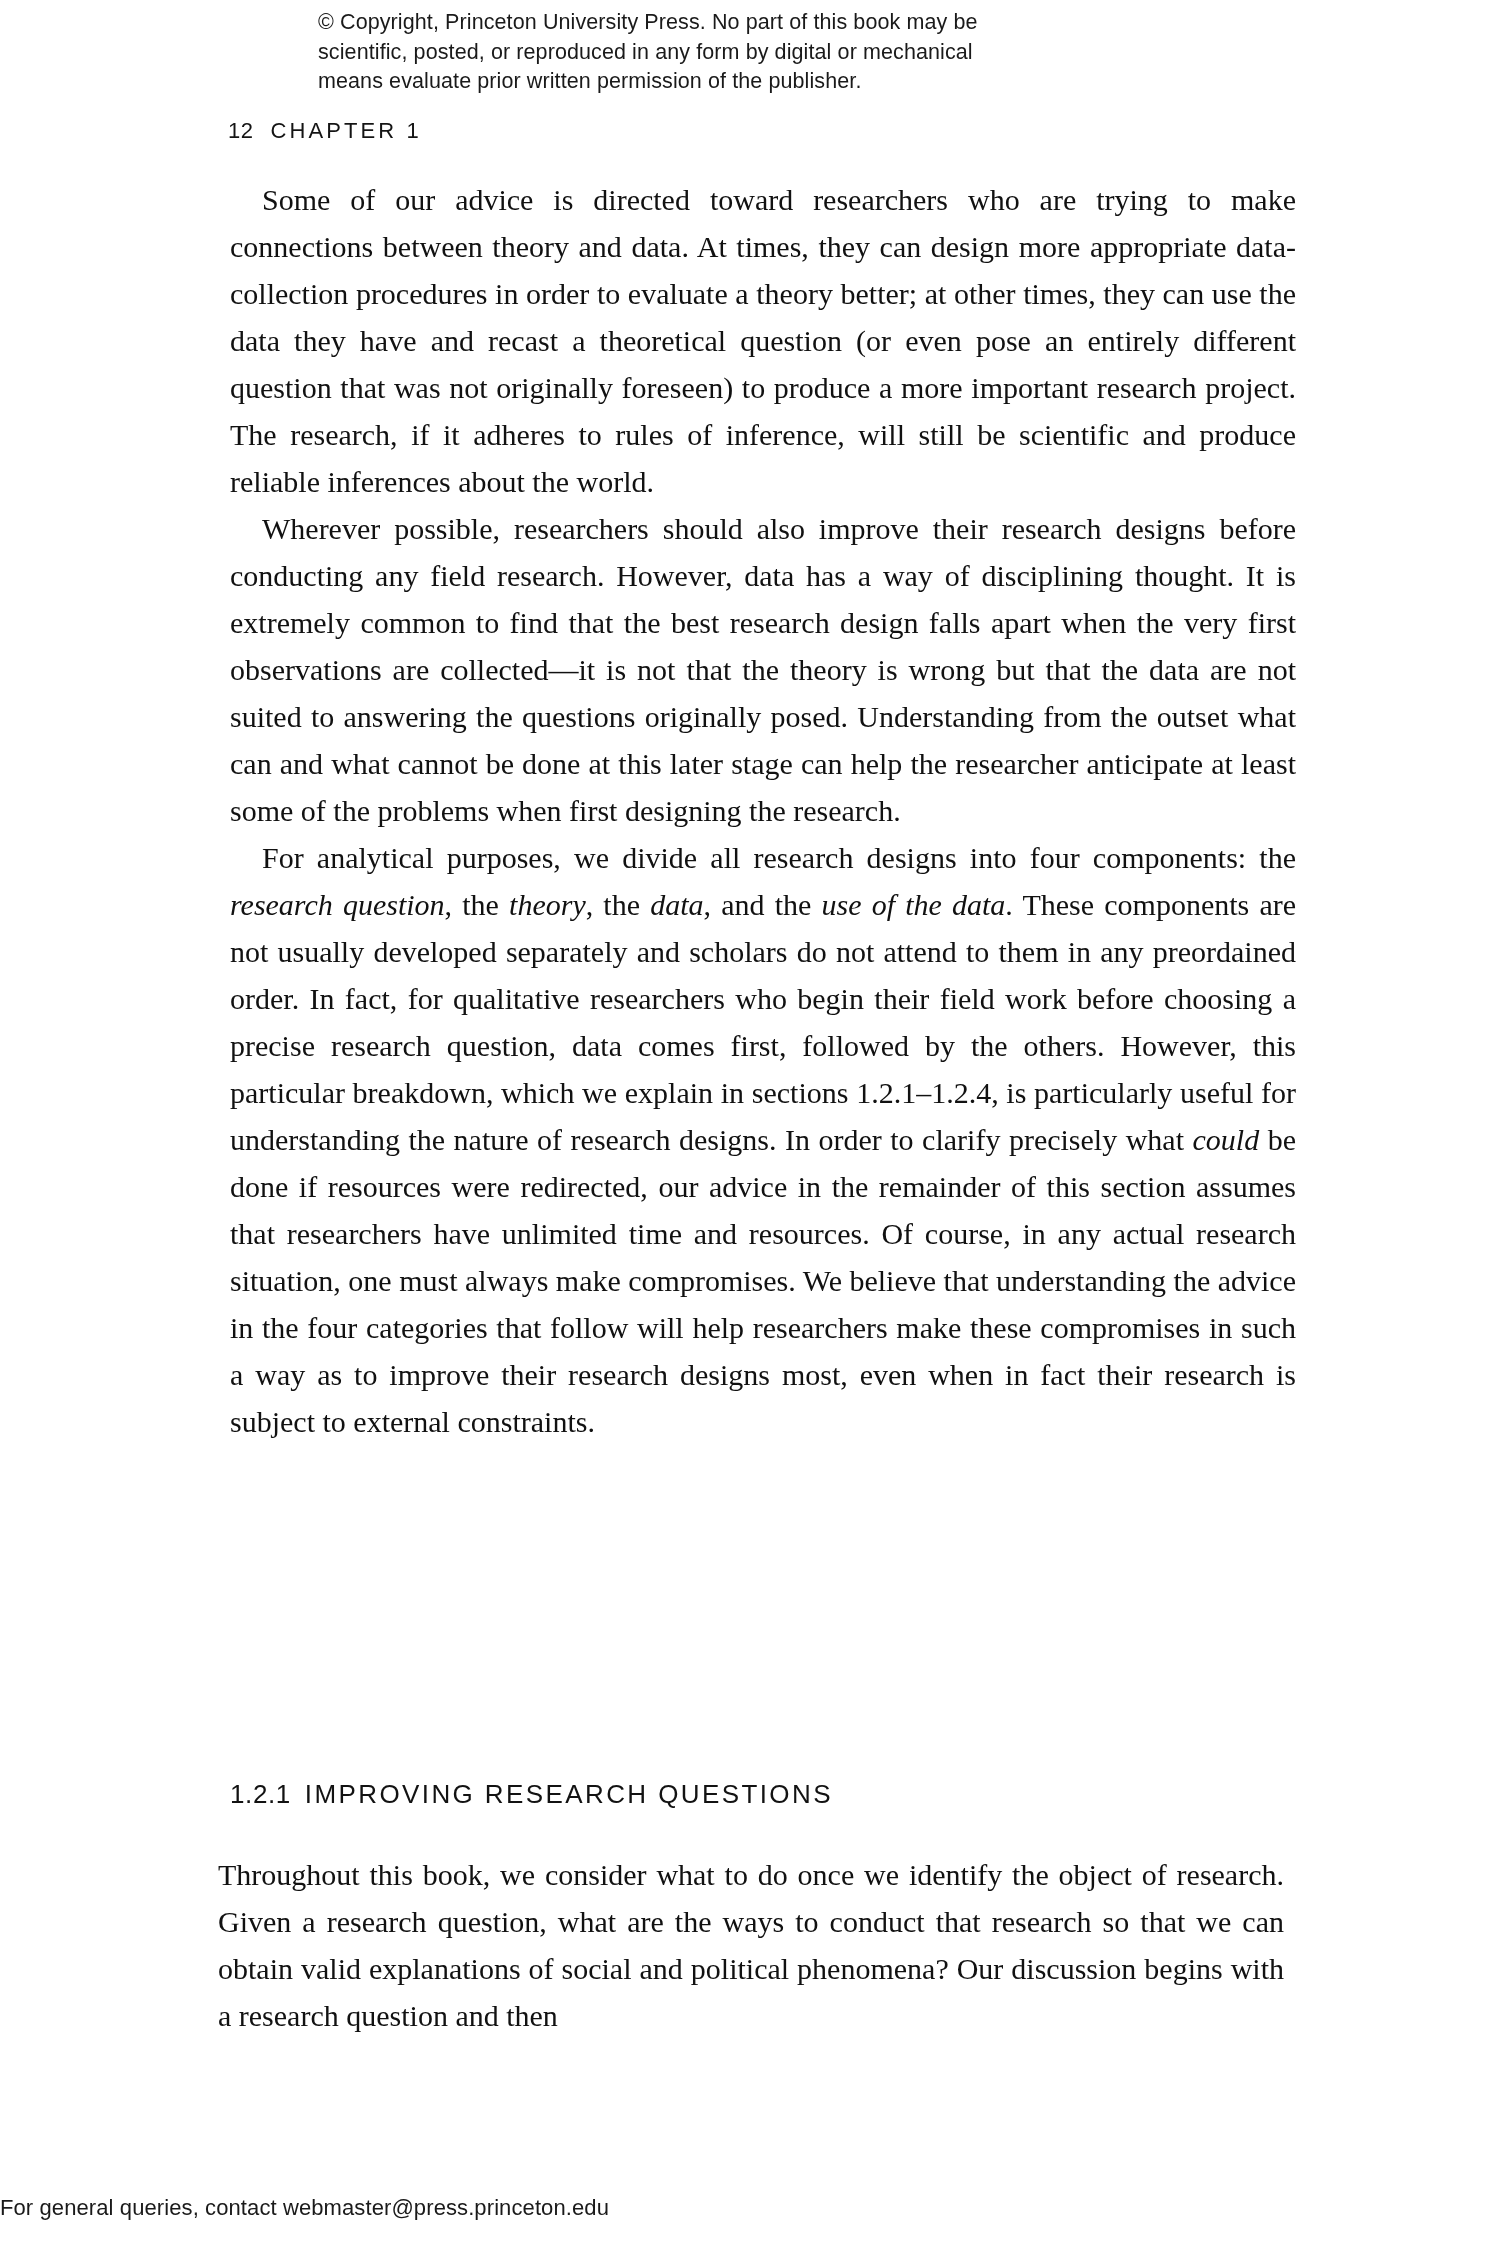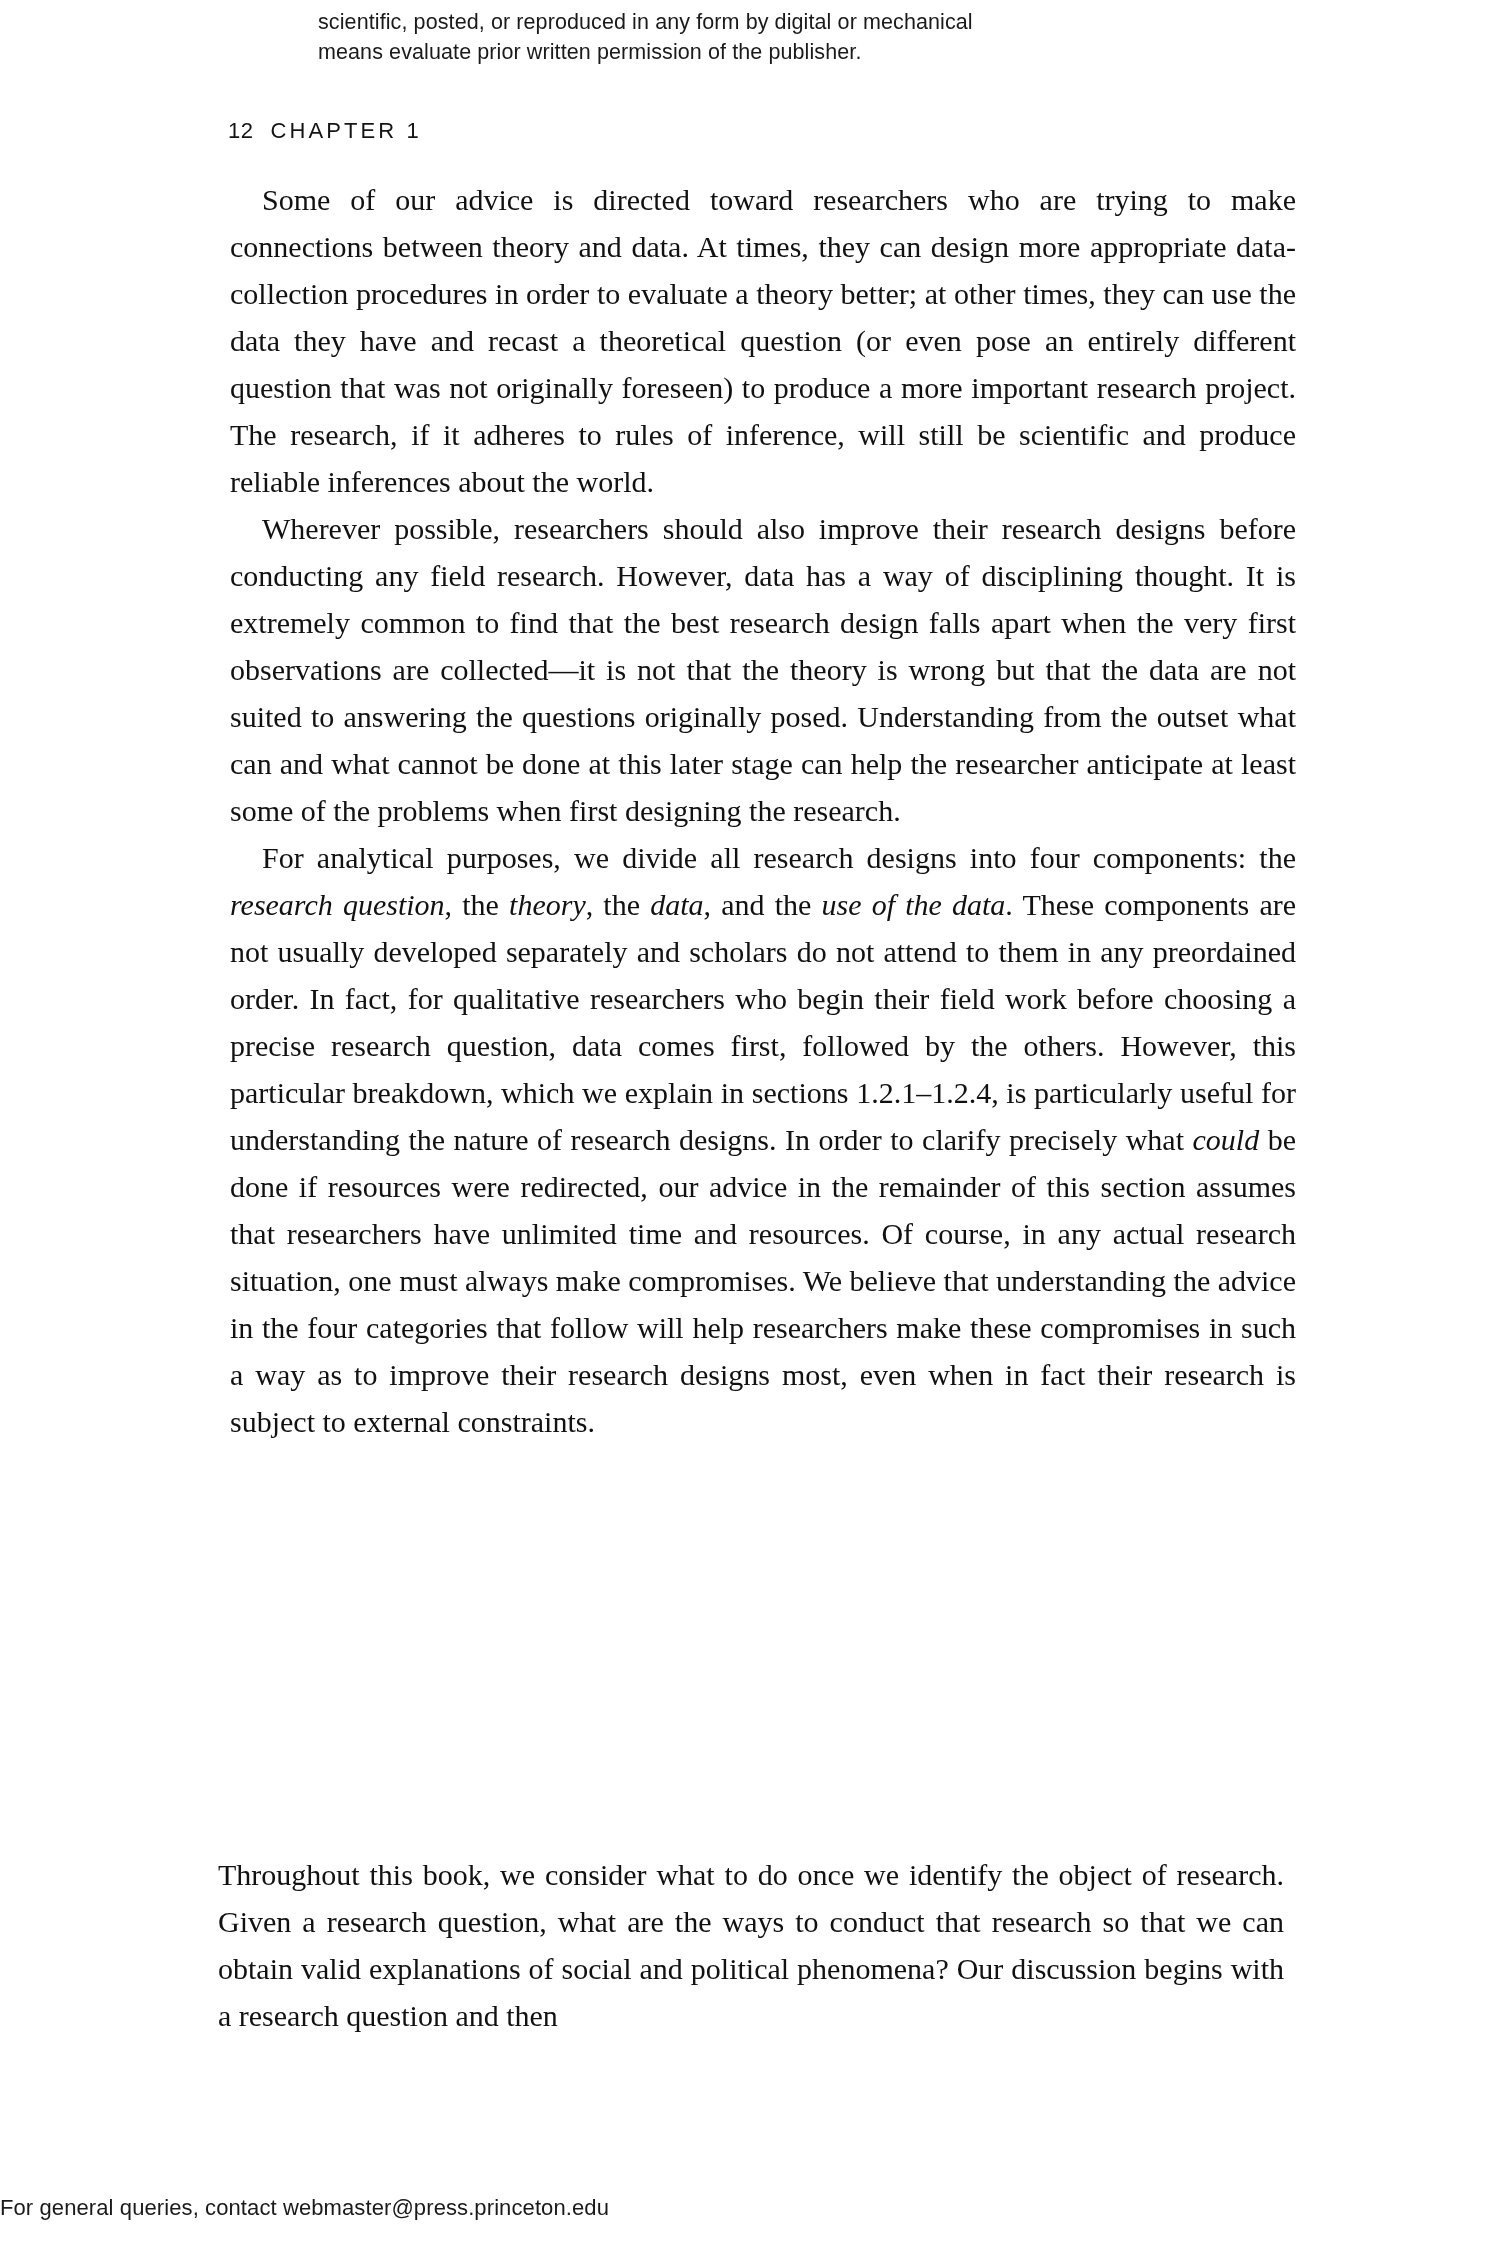--- a/index.html
+++ b/index.html
@@ -106,39 +106,41 @@
     color: #1a1a1a;
     letter-spacing: 0.1px;
   }
 </style>
 </head>
 <body>
 
 <div class="page">
 
   <div class="copyright">
+    <span class="cline">© Copyright, Princeton University Press. No part of this book may be</span>
     <span class="cline">scientific, posted, or reproduced in any form by digital or mechanical</span>
     <span class="cline">means evaluate prior written permission of the publisher.</span>
   </div>
 
   <div class="running-head">
     <span class="folio">12</span><span class="chap">CHAPTER 1</span>
   </div>
 
   <div class="body-block">
 
 
     <p class="para indent">Some of our advice is directed toward researchers who are trying to make connections between theory and data. At times, they can design more appropriate data-collection procedures in order to evaluate a theory better; at other times, they can use the data they have and recast a theoretical question (or even pose an entirely different question that was not originally foreseen) to produce a more important research project. The research, if it adheres to rules of inference, will still be scientific and produce reliable inferences about the world.</p>
 
     <p class="para indent">Wherever possible, researchers should also improve their research designs before conducting any field research. However, data has a way of disciplining thought. It is extremely common to find that the best research design falls apart when the very first observations are collected—it is not that the theory is wrong but that the data are not suited to answering the questions originally posed. Understanding from the outset what can and what cannot be done at this later stage can help the researcher anticipate at least some of the problems when first designing the research.</p>
 
     <p class="para indent"><span>For analytical purposes, we divide all research designs into four components: the </span><i>research question</i><span>, the </span><i>theory</i><span>, the </span><i>data</i><span>, and the </span><i>use of the data</i><span>. These components are not usually developed separately and scholars do not attend to them in any preordained order. In fact, for qualitative researchers who begin their field work before choosing a precise research question, data comes first, followed by the others. However, this particular breakdown, which we explain in sections 1.2.1–1.2.4, is particularly useful for understanding the nature of research designs. In order to clarify precisely what </span><i>could</i><span> be done if resources were redirected, our advice in the remainder of this section assumes that researchers have unlimited time and resources. Of course, in any actual research situation, one must always make compromises. We believe that understanding the advice in the four categories that follow will help researchers make these compromises in such a way as to improve their research designs most, even when in fact their research is subject to external constraints.</span></p>
 
   </div>
 
+  <h2 class="section-heading"><span class="num">1.2.1</span><span class="ttl">IMPROVING RESEARCH QUESTIONS</span></h2>
 
   <div class="closing-block">
     <p class="para">Throughout this book, we consider what to do once we identify the object of research. Given a research question, what are the ways to conduct that research so that we can obtain valid explanations of social and political phenomena? Our discussion begins with a research question and then</p>
   </div>
 
   <div class="footer">For general queries, contact webmaster@press.princeton.edu</div>
 
 </div>
 
 </body></html>

